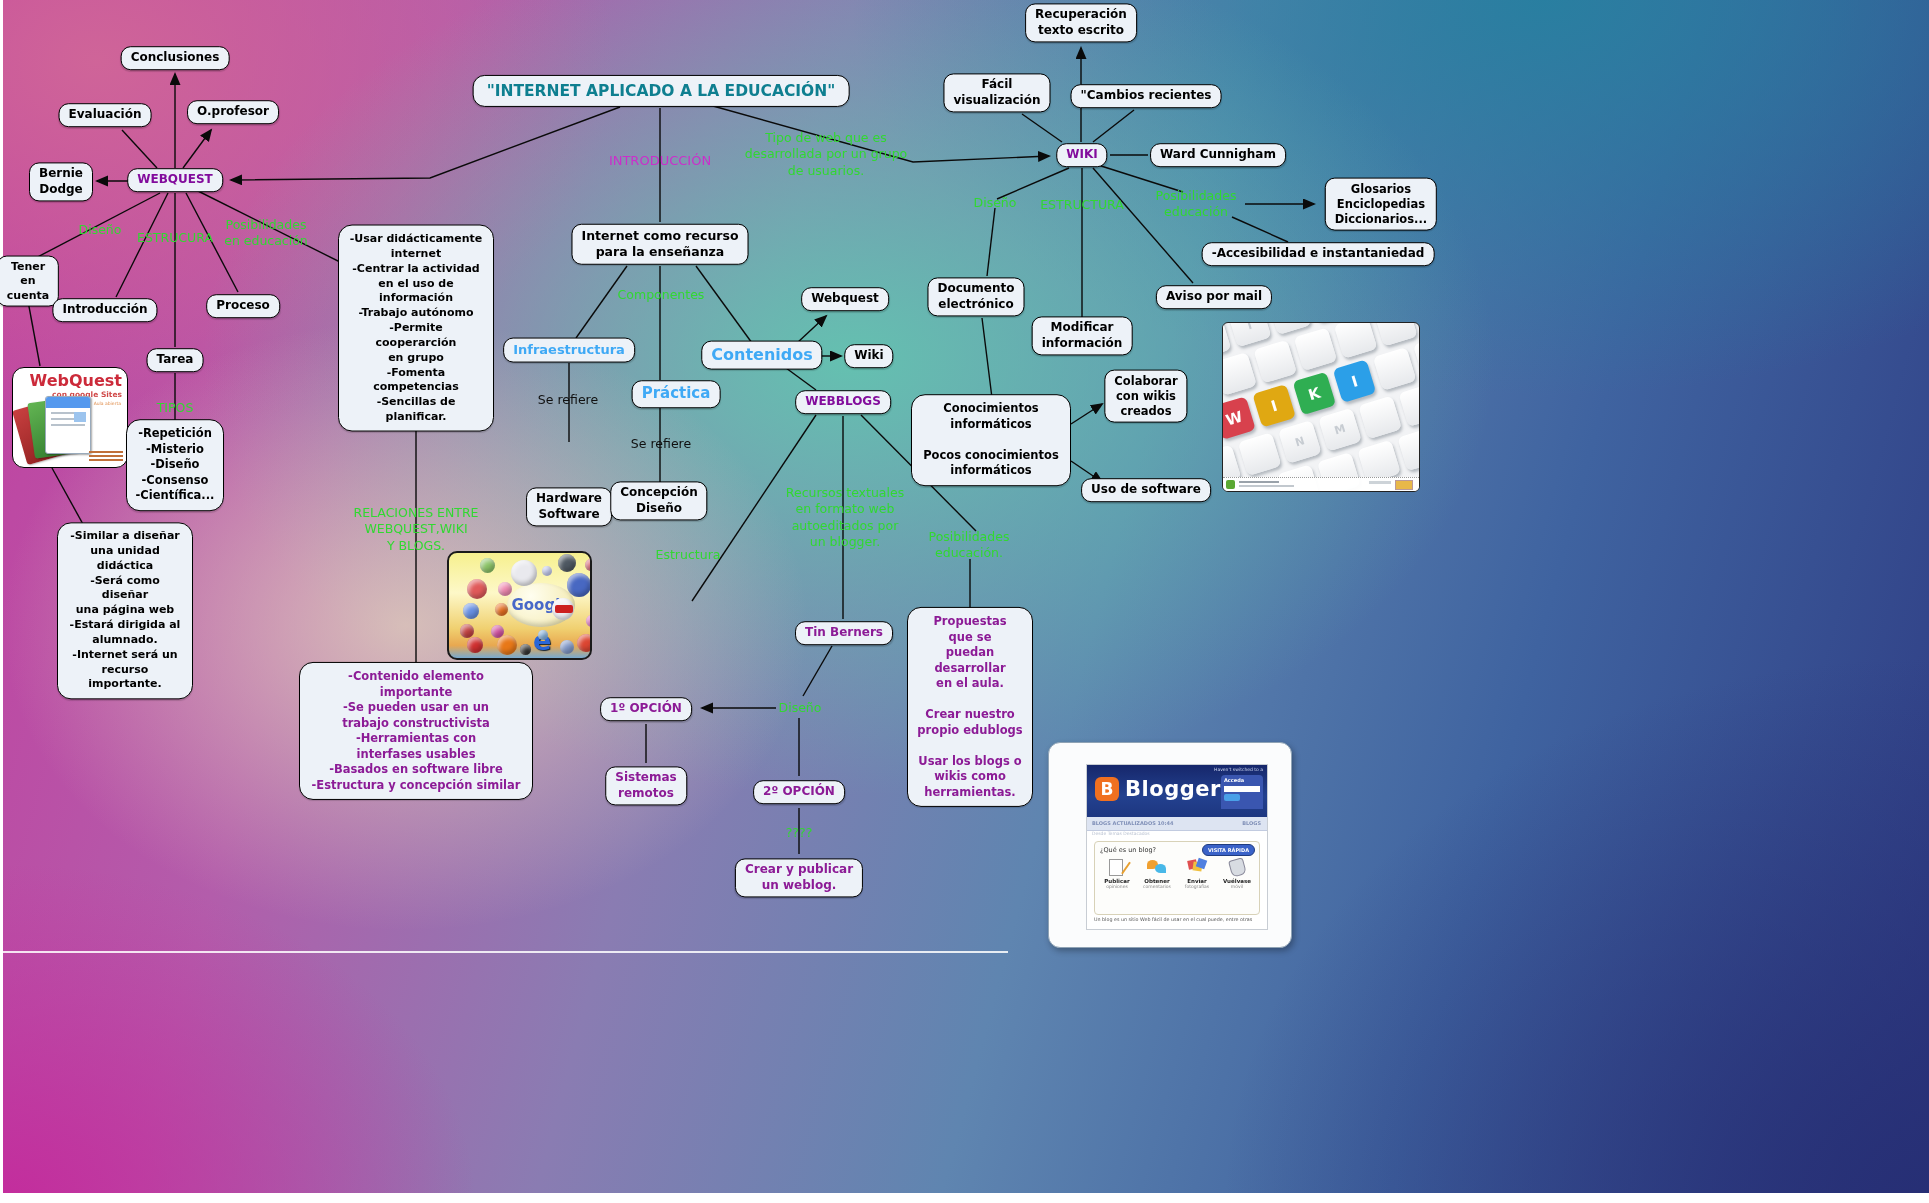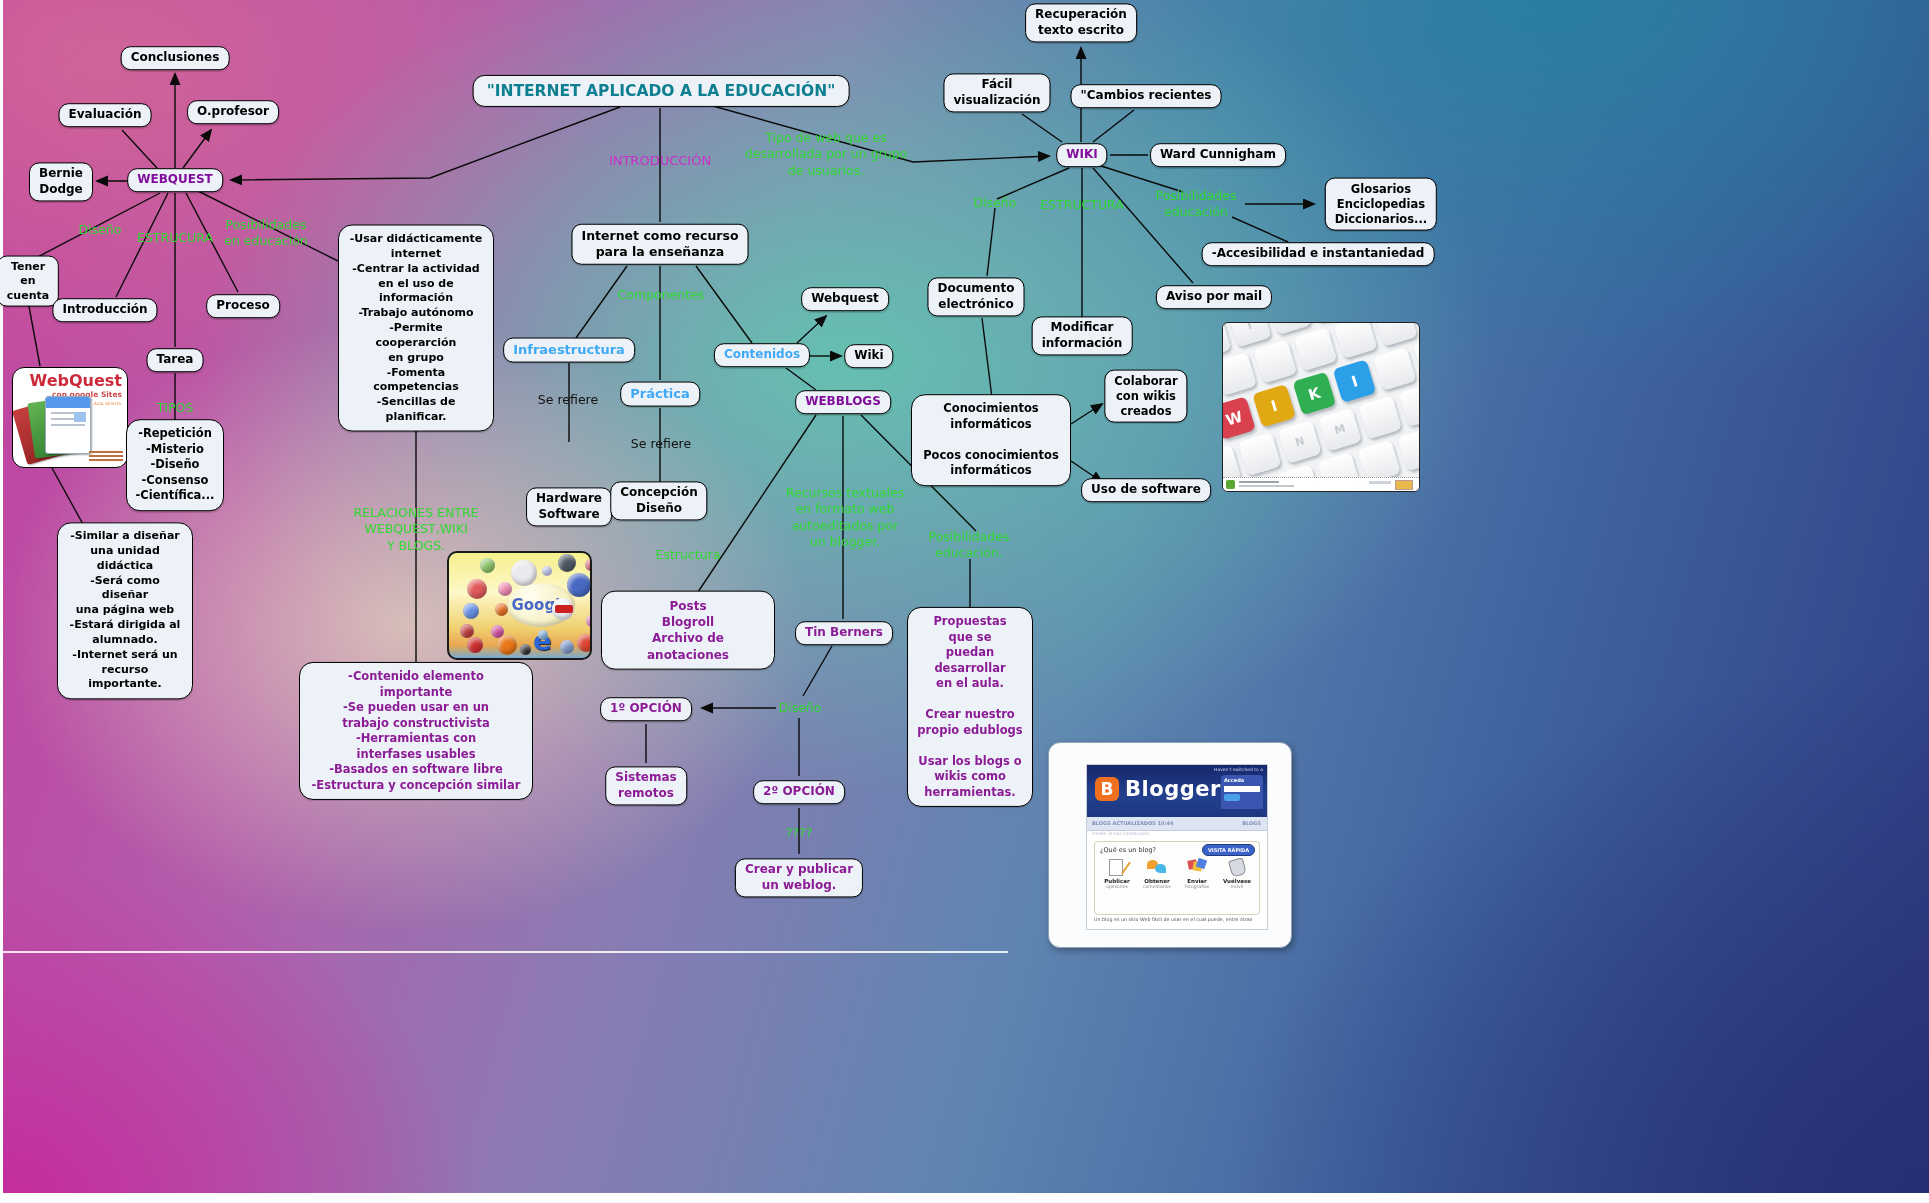--- a/index.html
+++ b/index.html
@@ -339,32 +339,29 @@
 información
 -Trabajo autónomo
 -Permite cooperarción
 en grupo
 -Fomenta competencias
 -Sencillas de planificar.</div>
     <div class="node title" style="left: 661px; top: 91px;">"INTERNET APLICADO A LA EDUCACIÓN"</div>
     <div class="node" style="left: 660px; top: 244px; font-size: 12.5px;">Internet como recurso
 para la enseñanza</div>
     <div class="node cyan" style="left: 569px; top: 350px; font-size: 13px;">Infraestructura</div>
-    <div class="node cyan" style="left: 660px; top: 394px; font-size: 13px; text-align: center;">Práctica</div>
-    <div class="node cyan" style="left: 762px; top: 355px; font-size: 12px;">Contenidos</div>
+    <div class="node cyan" style="left: 676px; top: 394px; font-size: 15px; text-align: center;">Práctica</div>
+    <div class="node cyan" style="left: 762px; top: 355px; font-size: 16px;">Contenidos</div>
     <div class="node" style="left: 569px; top: 460px; margin-top: 47px;">Hardware
 Software</div>
     <div class="node" style="left: 659px; top: 501px;">Concepción
 Diseño</div>
     <div class="node" style="left: 845px; top: 299px;">Webquest</div>
     <div class="node" style="left: 869px; top: 356px;">Wiki</div>
     <div class="node purple" style="left: 843px; top: 402px;">WEBBLOGS</div>
-    <div class="node ptext blk" style="left: 688px; top: 630px; width: 174px;">Posts
-Blogroll
-Archivo de anotaciones</div>
     <div class="node ptext" style="left: 646px; top: 709px;">1º OPCIÓN</div>
     <div class="node ptext" style="left: 646px; top: 786px;">Sistemas
 remotos</div>
     <div class="node ptext" style="left: 799px; top: 792px;">2º OPCIÓN</div>
     <div class="node ptext" style="left: 799px; top: 878px;">Crear y publicar
 un weblog.</div>
     <div class="node ptext" style="left: 844px; top: 633px;">Tin Berners</div>
     <div class="node ptext blk" style="left: 970px; top: 707px; width: 126px; font-size: 11.5px;">Propuestas
 que se
 puedan

